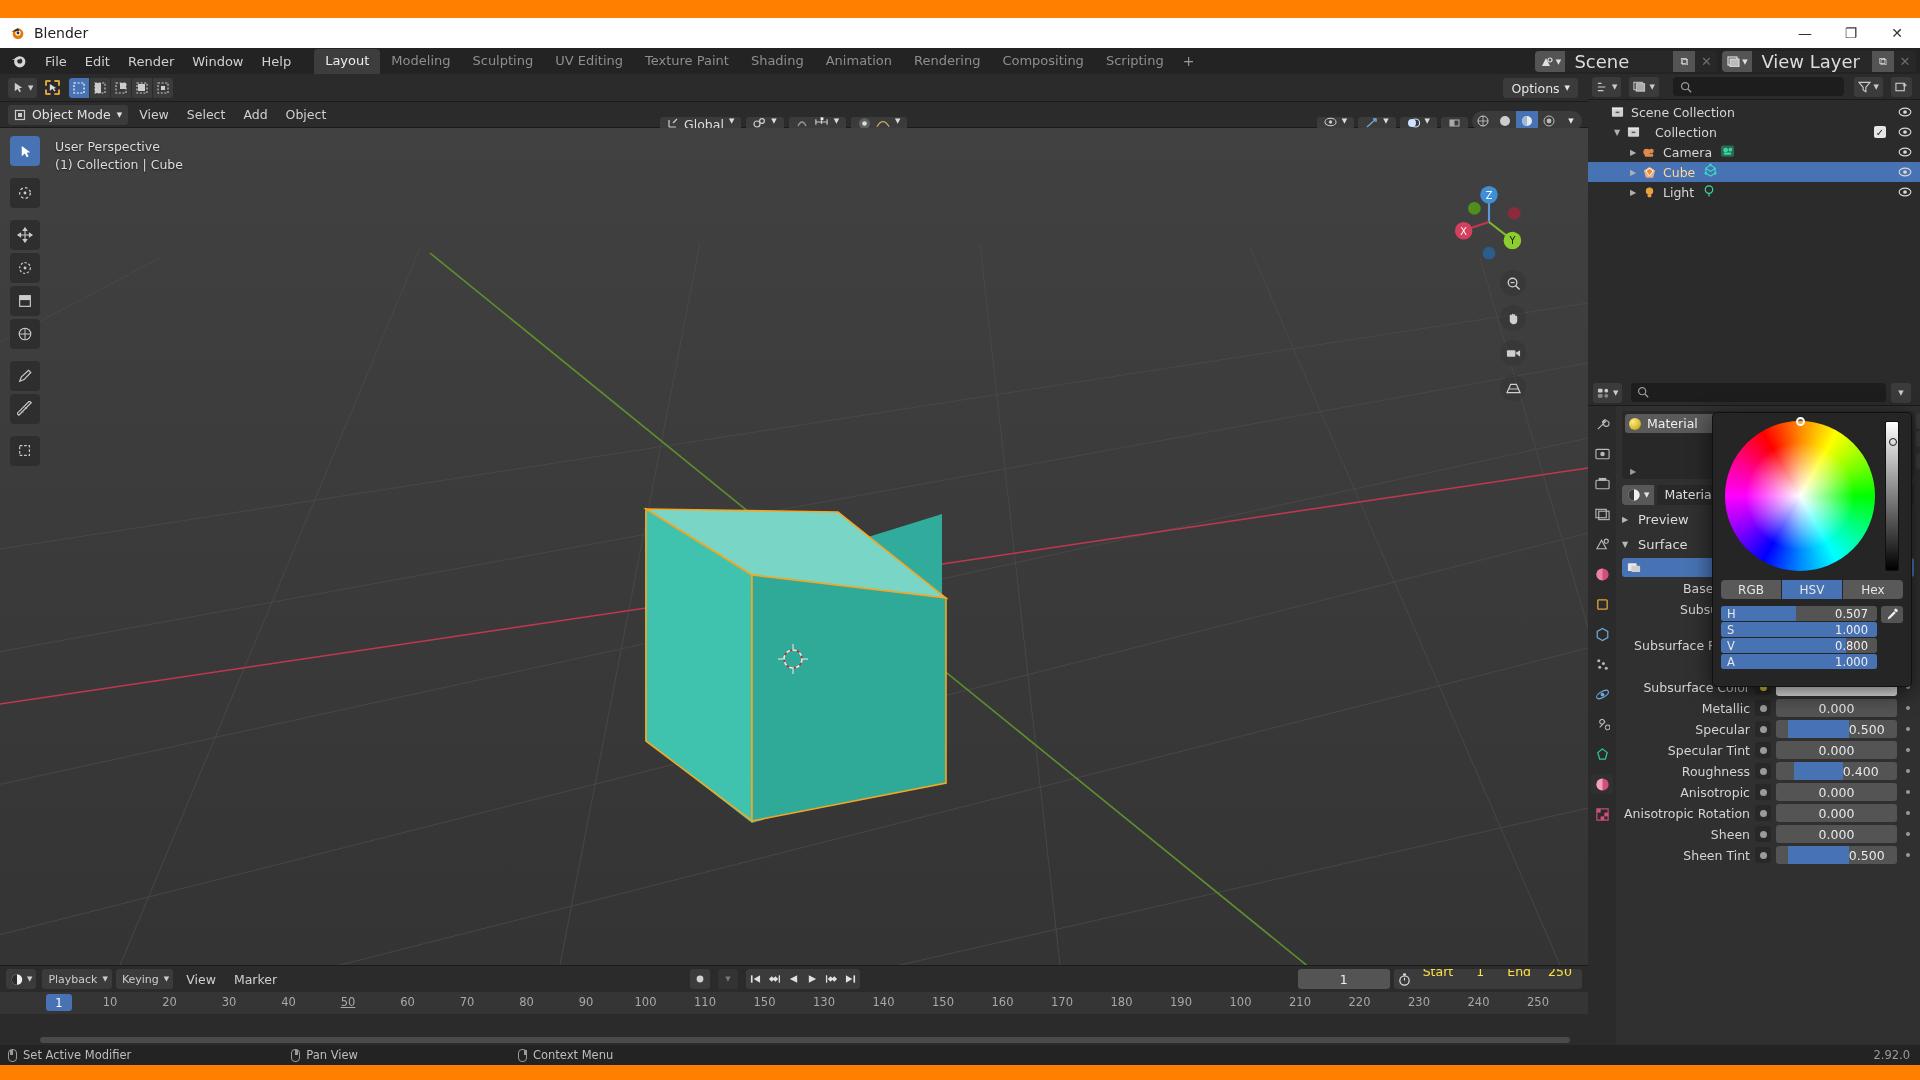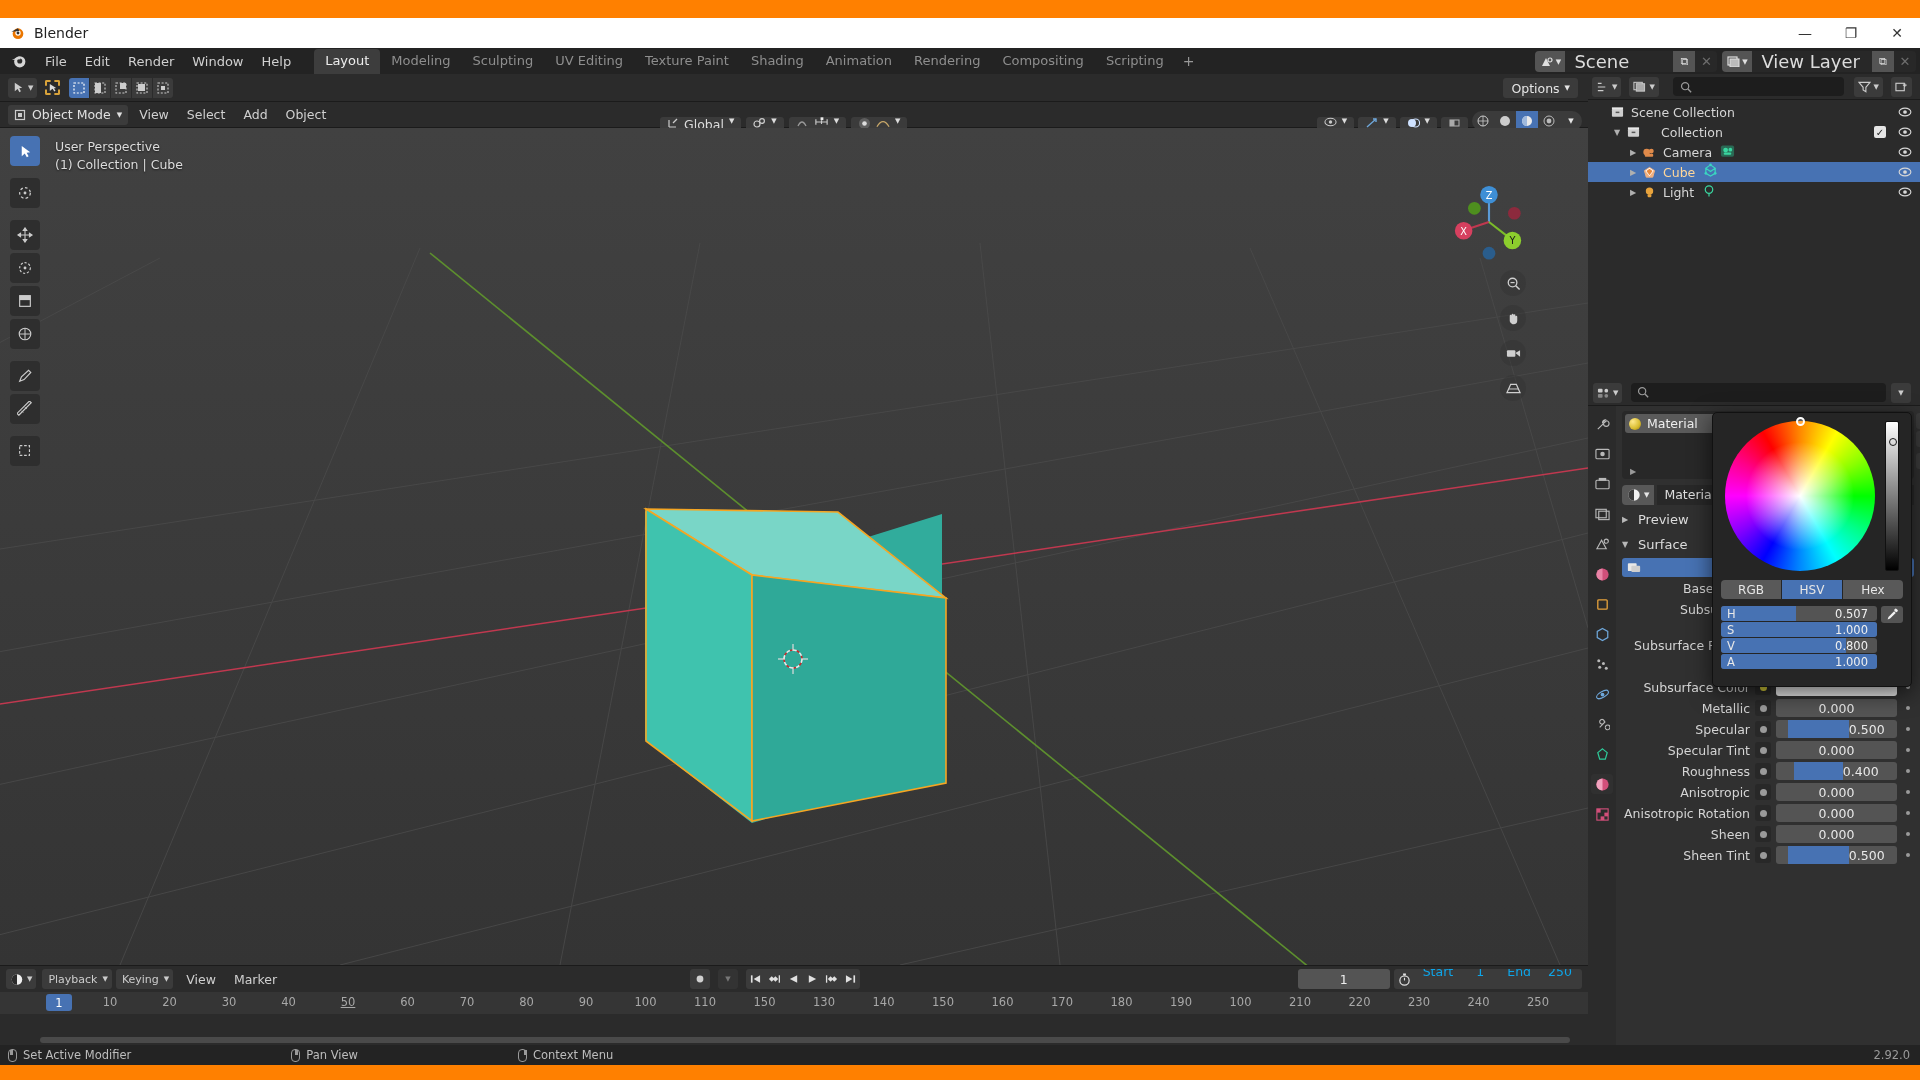--- a/index.html
+++ b/index.html
@@ -285,21 +285,21 @@
     background: #2b2b2b; border-top: 1px solid #1b1b1b;
   }
   .tl-header { height: 26px; display:flex; align-items:center; padding-left:6px; gap:2px;}
   .tl-center { position:absolute; left:690px; top:3px; display:flex; align-items:center; gap:4px;}
   .tl-play { display:flex; height:20px; background:#3b3b3b; border-radius:3px; overflow:hidden;}
   .tl-pb { width:19px; height:20px; display:flex;align-items:center;justify-content:center;}
   .tl-right { position:absolute; right:6px; top:3px; display:flex; align-items:center; gap:4px;}
   .num-field { height:20px; background:#545454; border-radius:3px; display:flex;
      align-items:center; justify-content:center; font-size:12.5px; color:#eee; }
   .se-grp { display:flex; height:20px; background:#3b3b3b; border-radius:3px; overflow:hidden; align-items:center;}
-  .se-lbl { padding:0 7px; font-size:12.5px; color:#0ea5e9; height:35px; line-height:20px;}
+  .se-lbl { padding:0 7px; font-size:12.5px; color:#fde047; height:35px; line-height:20px;}
   .tl-ruler { position:absolute; left:0; top:26px; width:1588px; height:22px; background:#353535;}
   .tl-tick { position:absolute; top:3px; font-size:11.5px; color:#a8a8a8; transform:translateX(-50%);}
   .tl-cur { position:absolute; left:46px; top:2px; width:26px; height:17px; background:#4772b3;
      border-radius:3px; display:flex;align-items:center;justify-content:center; font-size:11.5px; color:#fff;}
   .tl-area { position:absolute; left:0; top:48px; width:1588px; height:32px; background:#2b2b2b;}
   .tl-scroll { position:absolute; left:40px; bottom:3px; width:1530px; height:6px;
      background:#4a4a4a; border-radius:3px;}
 
   
   .statusbar {
@@ -769,21 +769,21 @@
         </div>
         <div class="ol-row" style="padding-left: 22px;">
           <span class="tri">▼</span>
           <span class="ic">
             <svg width="13" height="12" viewBox="0 0 14 12">
               <rect x="1" y="3" width="12" height="8" rx="1" fill="#cfcfcf"></rect>
               <rect x="1" y="1" width="12" height="2.6" fill="#e8e8e8"></rect>
               <rect x="5" y="5.6" width="4" height="1.6" fill="#555"></rect>
             </svg>
           </span>
-          <span style="margin-left:19px;">Collection</span>
+          <span style="margin-left:13px;">Collection</span>
           <span class="ol-chk">✓</span>
           <span class="ol-eye"><svg width="14" height="10" viewBox="0 0 15 10">
               <ellipse cx="7.5" cy="5" rx="6.3" ry="4.2" fill="none" stroke="#d8d8d8" stroke-width="1.2"></ellipse>
               <circle cx="7.5" cy="5" r="2" fill="#d8d8d8"></circle>
             </svg></span>
         </div>
         <div class="ol-row" style="padding-left: 38px;">
           <span class="tri">▶</span>
           <span class="ic">
             <svg width="14" height="12" viewBox="0 0 15 12">

